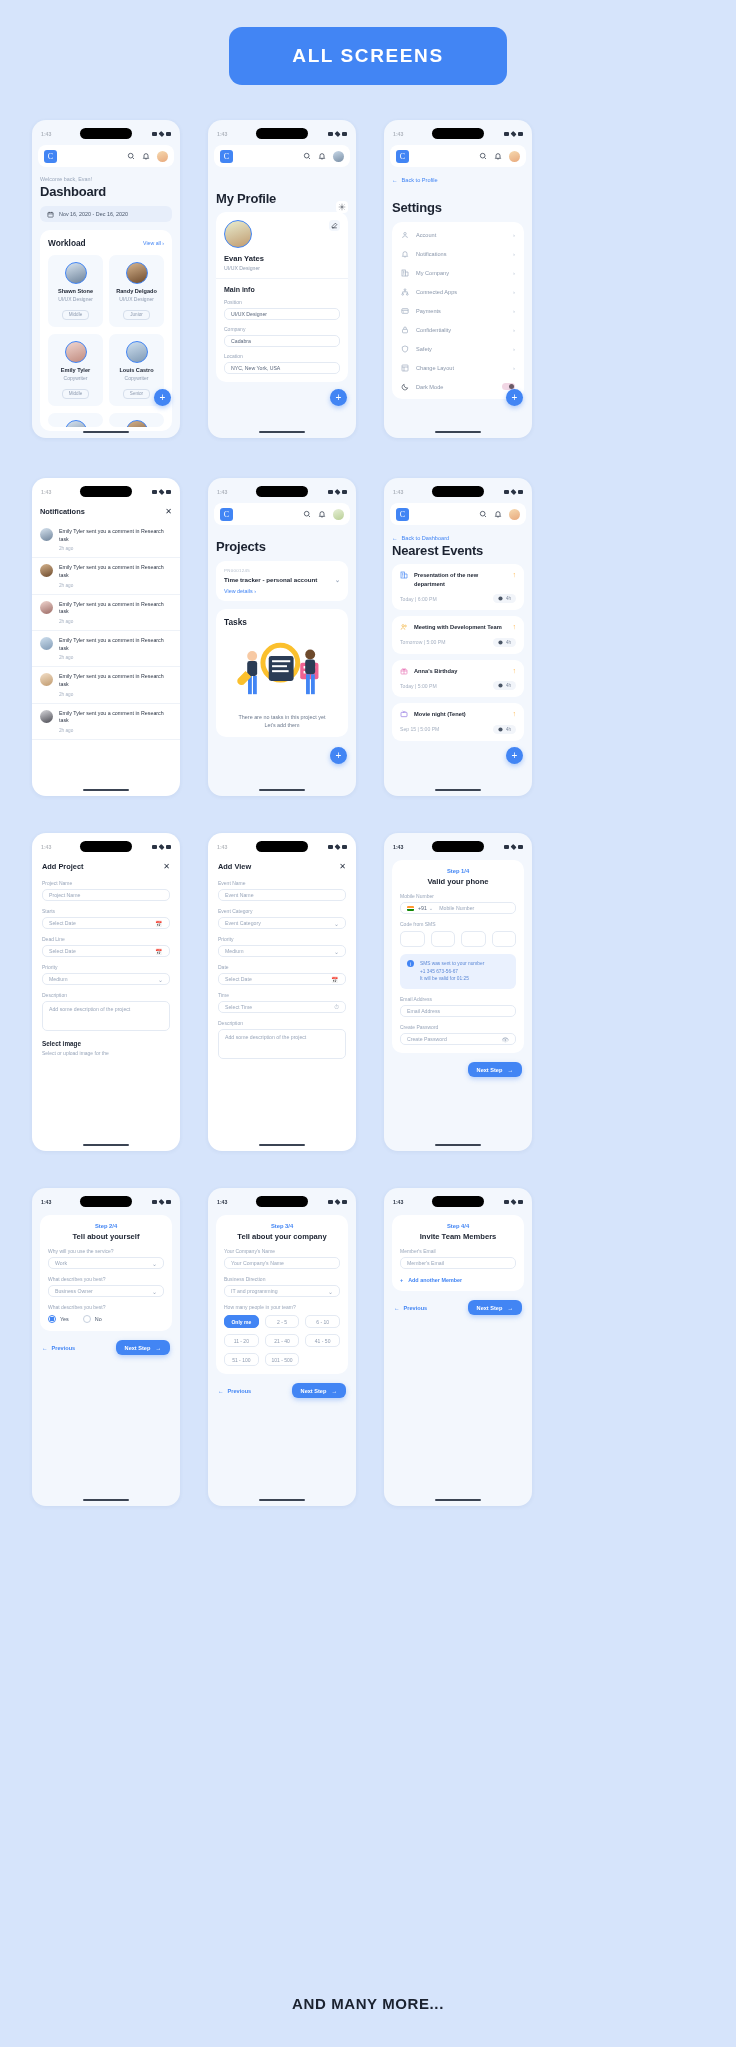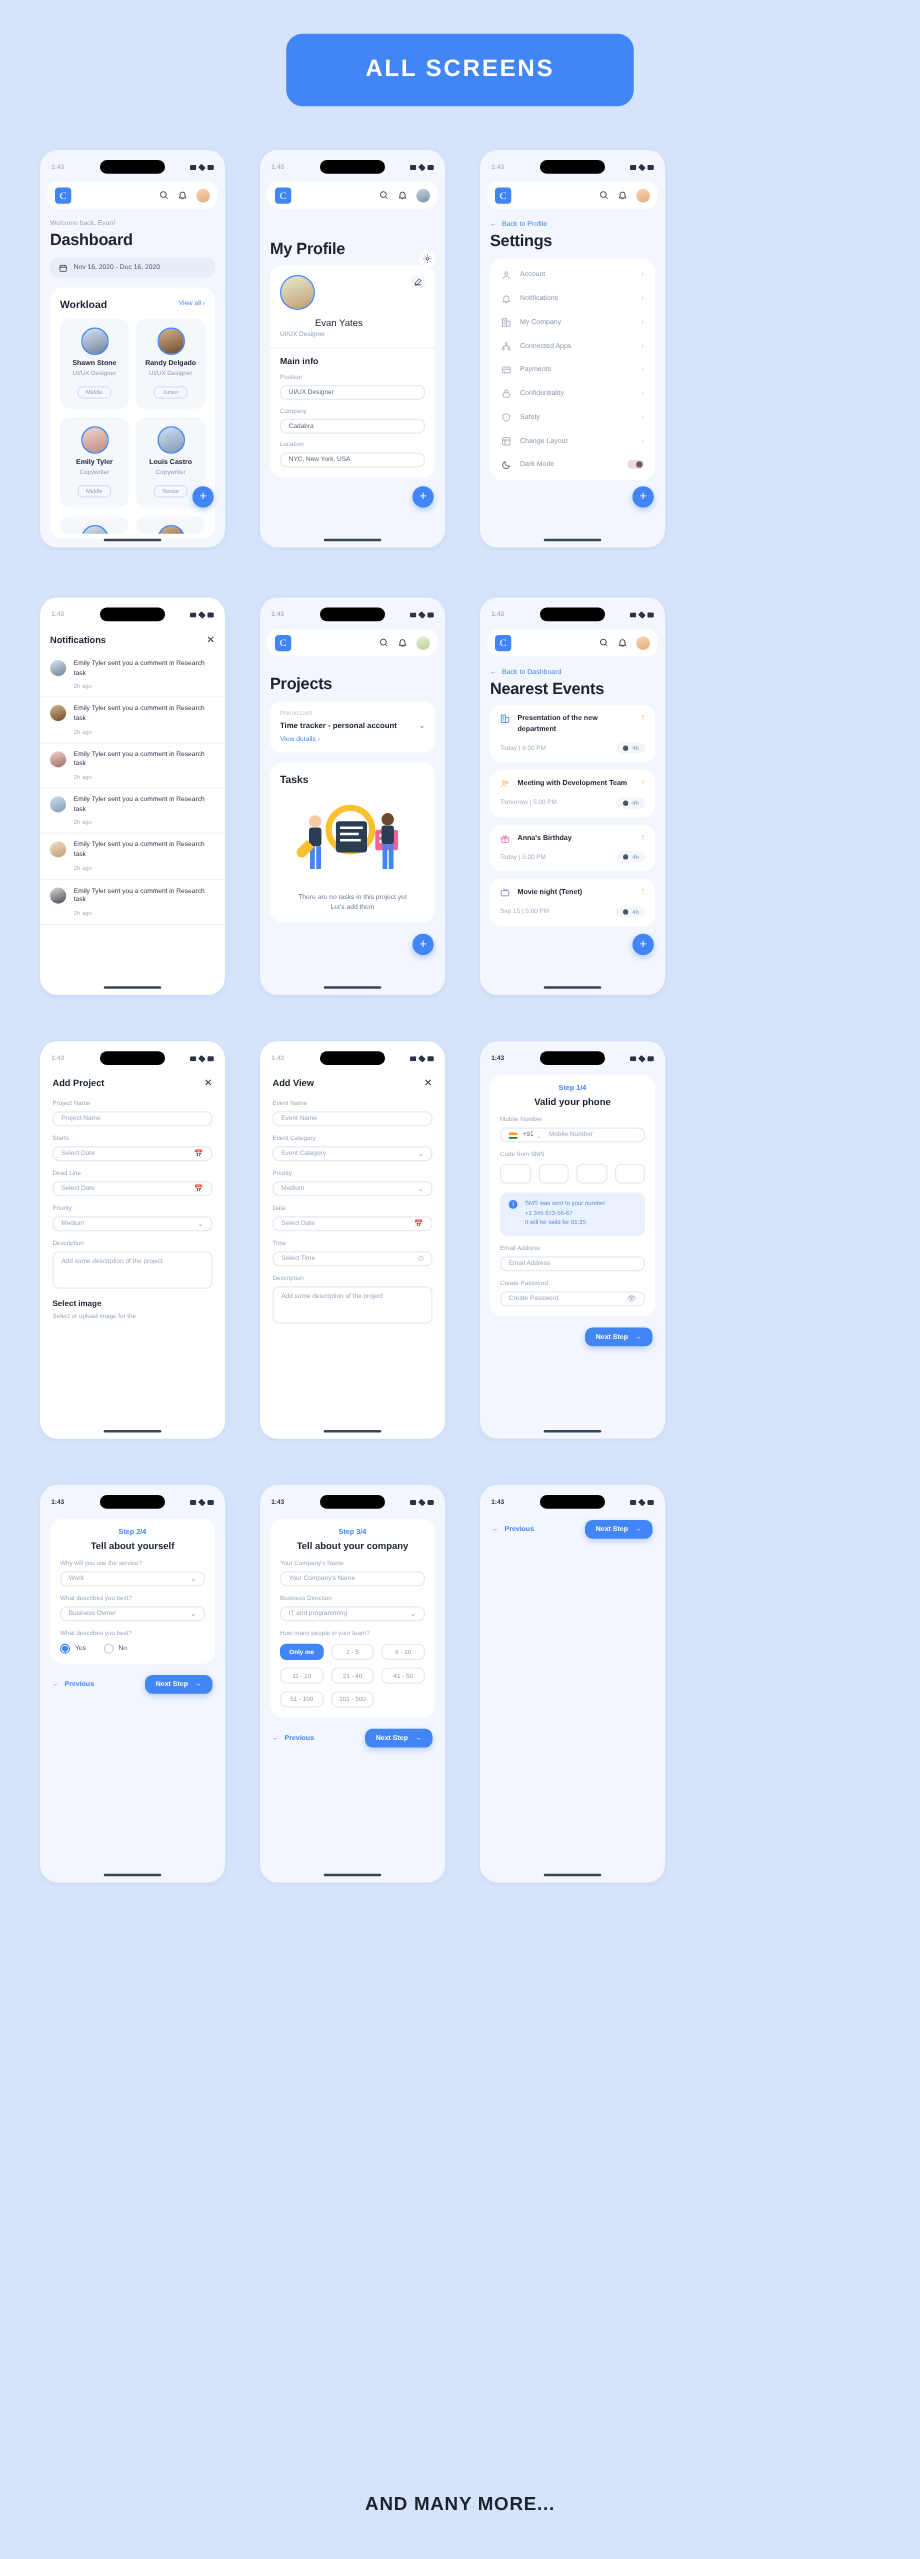--- a/index.html
+++ b/index.html
@@ -77,21 +77,21 @@
   .fab { position:absolute; width:17px;height:17px;border-radius:50%;background:#4285f4;
     color:#fff;font-size:10px;display:flex;align-items:center;justify-content:center;
     box-shadow:0 2px 5px rgba(66,133,244,.4); }
   .homebar { position:absolute; bottom:5px; left:50%; transform:translateX(-50%);
     width:46px;height:2px;background:#3b4453;border-radius:2px; }
 
   
   .prof-card { background:#fff;border-radius:10px;margin-top:6px;padding:8px; position:relative;}
   .prof-av { width:28px;height:28px;border-radius:50%;border:1.3px solid #4285f4;
     background:linear-gradient(160deg,#e8edd0,#c09a6e); }
-  .prof-name { font-size:7.6px;font-weight:normal;color:#1b2230;margin-top:6px;margin-left:28px; }
+  .prof-name { font-size:7.6px;font-weight:bold;color:#1b2230;margin-top:6px; }
   .prof-role { font-size:5.2px;color:#8e9bb0;margin-top:2px; }
   .hr { height:1px;background:#eef2f8;margin:7px -8px; }
   .sec-title { font-size:7px;font-weight:bold;color:#1b2230; }
   .fld-label { font-size:5px;color:#9aa7bb;margin-top:6px; }
   .fld { height:12px;border:0.8px solid #e4eaf3;border-radius:5px;margin-top:3px;
     display:flex;align-items:center;padding:0 6px;font-size:5.2px;color:#5a677c; }
   .edit-btn { position:absolute;right:8px;top:8px;width:11px;height:11px;border-radius:4px;
     background:#f2f6fc;display:flex;align-items:center;justify-content:center; }
   .gear-btn { position:absolute;right:8px;width:12px;height:12px;border-radius:4px;background:#fff;
     display:flex;align-items:center;justify-content:center; }
@@ -333,21 +333,21 @@
             <path d="M10 21h4"></path>
           </svg>
         <div class="avatar"></div>
       </div>
     </div>
     <div class="pbody">
       <div class="backlink">
         <span>←</span>
         <span>Back to Profile</span>
       </div>
-      <div class="ptitle" style="margin-top:2px">Settings</div>
+      <div class="ptitle" style="margin-top:17px">Settings</div>
       <div class="set-list">
         <div class="set-item">
           <svg class="ic" viewBox="0 0 24 24" fill="none" stroke="#9aa7bb" stroke-width="2">
               <circle cx="12" cy="8" r="3.6"></circle>
               <path d="M5 21c0-4 3.2-6.5 7-6.5s7 2.5 7 6.5"></path>
             </svg>
           <span>Account</span>
             <span class="chev">›</span>
         </div>
         <div class="set-item">
@@ -891,20 +891,30 @@
   <div class="phone" style="left:384px; top:1188px; height:318px;">
     <div class="notch"></div>
     <div class="statusbar">
       <span>1:43</span>
       <span class="sb-icons">
           <i class="sig"></i>
           <i class="wifi"></i>
           <i class="batt"></i>
         </span>
     </div>
+    <div class="card" style="margin:8px 8px 0;padding:8px">
+      <div class="step-label" style="margin-top:0">Step 4/4</div>
+      <div class="step-title">Invite Team Members</div>
+      <div class="f-label">Member's Email</div>
+      <div class="f-input">Member's Email</div>
+      <div class="addmember">
+        <span>+</span>
+        <span>Add another Member</span>
+      </div>
+    </div>
     <div class="nav-row">
       <div class="btn-prev">
           <span>←</span>
           <span>Previous</span>
         </div>
       <div class="btn-primary">
           <span>Next Step</span>
           <span>→</span>
         </div>
     </div>

